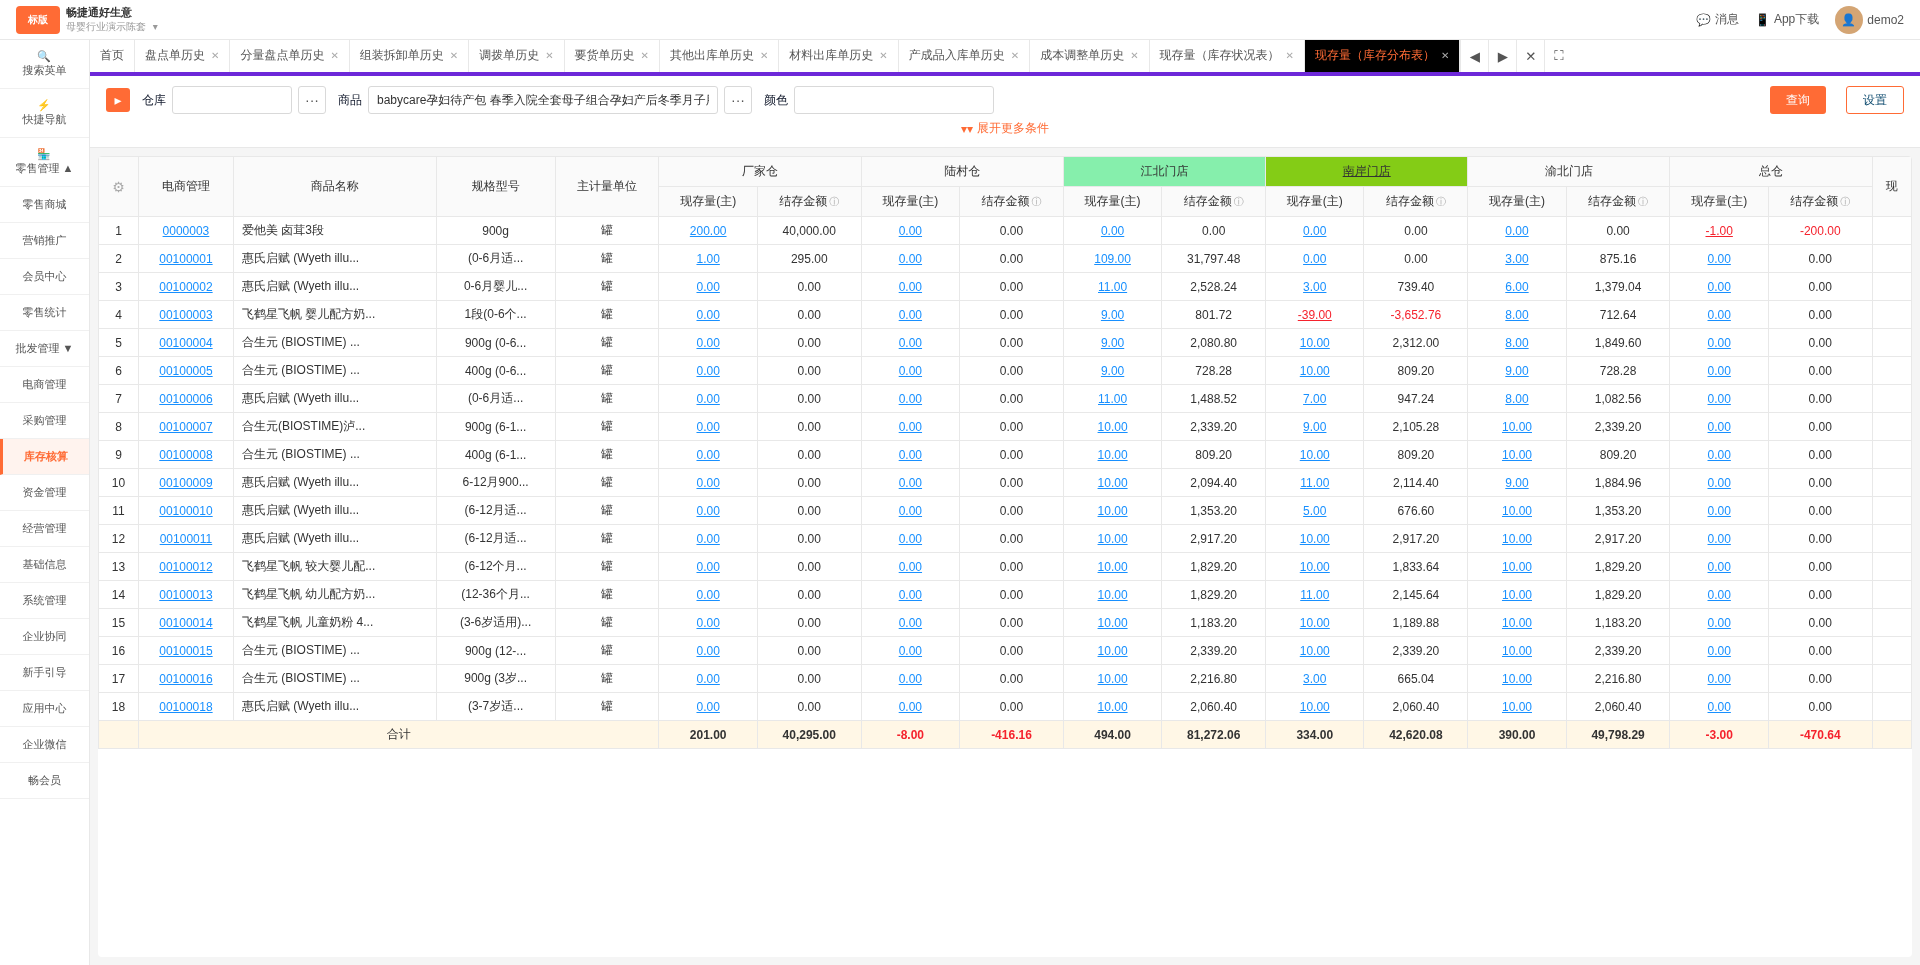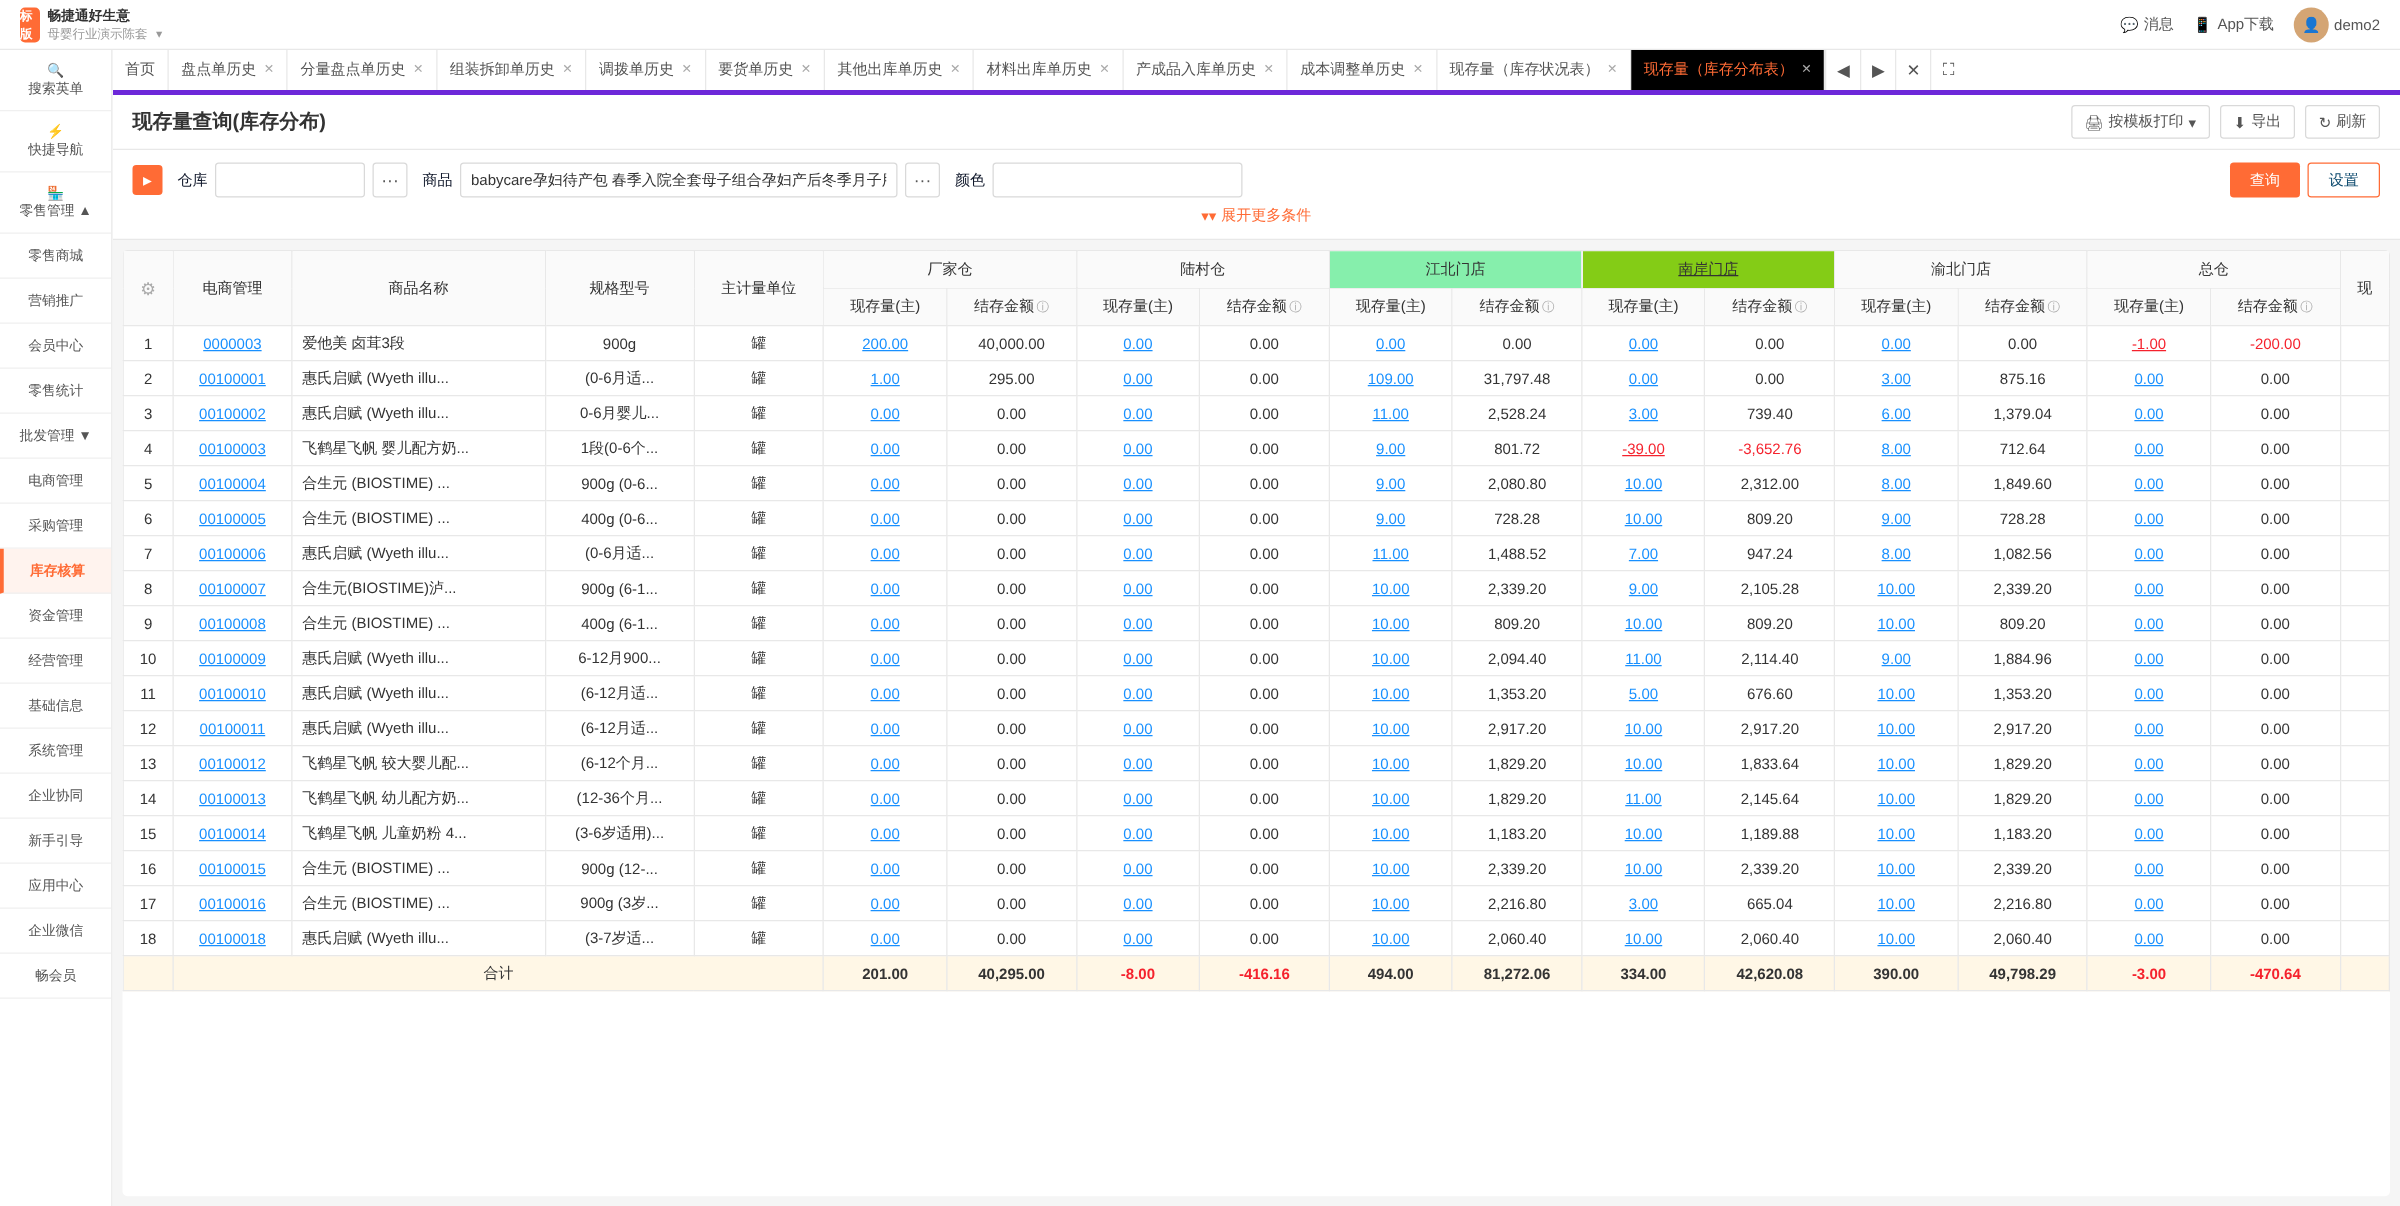--- a/index.html
+++ b/index.html
@@ -13,21 +13,21 @@
       align-items: center;
       justify-content: space-between;
       border-bottom: 1px solid #e8e8e8;
       padding: 0 16px;
       position: fixed;
       top: 0; left: 0; right: 0;
       z-index: 100;
     }
     .top-bar-left { display: flex; align-items: center; gap: 8px; }
     .logo-area { display: flex; align-items: center; gap: 6px; cursor: pointer; }
-    .logo-icon { width: 16px; height: 28px; background: #ff6b35; border-radius: 4px; display: flex; align-items: center; justify-content: center; color: #fff; font-size: 10px; font-weight: bold; }
+    .logo-icon { width: 44px; height: 28px; background: #ff6b35; border-radius: 4px; display: flex; align-items: center; justify-content: center; color: #fff; font-size: 10px; font-weight: bold; }
     .top-bar-right { display: flex; align-items: center; gap: 16px; }
     .top-bar-action { display: flex; align-items: center; gap: 4px; cursor: pointer; color: #555; font-size: 12px; }
     .user-avatar { width: 28px; height: 28px; border-radius: 50%; background: #d4a574; display: flex; align-items: center; justify-content: center; color: #fff; font-size: 11px; }
 
     
     .nav-tabs {
       height: 36px;
       background: #fff;
       display: flex;
       align-items: center;
@@ -323,58 +323,40 @@
   <div class="nav-arrows">
     <button class="nav-arrow-btn">◀</button>
     <button class="nav-arrow-btn">▶</button>
     <button class="nav-arrow-btn">✕</button>
     <button class="nav-arrow-btn">⛶</button>
   </div>
 </div>
 
 <div class="main">
 
-  <div class="page-header">
-    <div class="page-title">现存量查询(库存分布)</div>
-    <div class="page-actions">
-      <button class="action-btn">
-        <span>🖨</span>
-        <span>按模板打印</span>
-        <span>▾</span>
-      </button>
-      <button class="action-btn">
-        <span>⬇</span>
-        <span>导出</span>
-      </button>
-      <button class="action-btn">
-        <span>↻</span>
-        <span>刷新</span>
-      </button>
-    </div>
-  </div>
 
   <div class="search-area">
     <div class="search-row">
       <div style="width:24px;height:24px;background:#ff6b35;border-radius:3px;display:flex;align-items:center;justify-content:center;color:#fff;font-size:14px;cursor:pointer;flex-shrink:0;">▸</div>
       <div class="search-item">
         <span class="search-label">仓库</span>
         <input class="search-input search-input-sm" type="text" style="width: 120px;">
         <div class="ellipsis-btn">···</div>
       </div>
       <div class="search-item">
         <span class="search-label">商品</span>
         <input class="search-input search-input-wide" type="text" style="width: 350px;" value="babycare孕妇待产包 春季入院全套母子组合孕妇产后冬季月子用品 22件套 ...">
         <div class="ellipsis-btn">···</div>
       </div>
       <div class="search-item">
         <span class="search-label">颜色</span>
         <input class="search-input" type="text" style="width: 200px;">
 
       </div>
-      <div style="margin-left:auto;display:flex;gap:6px;">
+      <div style="margin-left:auto;display:flex;gap:20px;">
         <button class="orange-btn">查询</button>
         <button class="orange-btn-outline">设置</button>
       </div>
     </div>
     <div style="display:flex;justify-content:center;margin-top:4px;">
       <div class="expand-btn">
         <span>▾▾</span>
         <span>展开更多条件</span>
       </div>
     </div>

